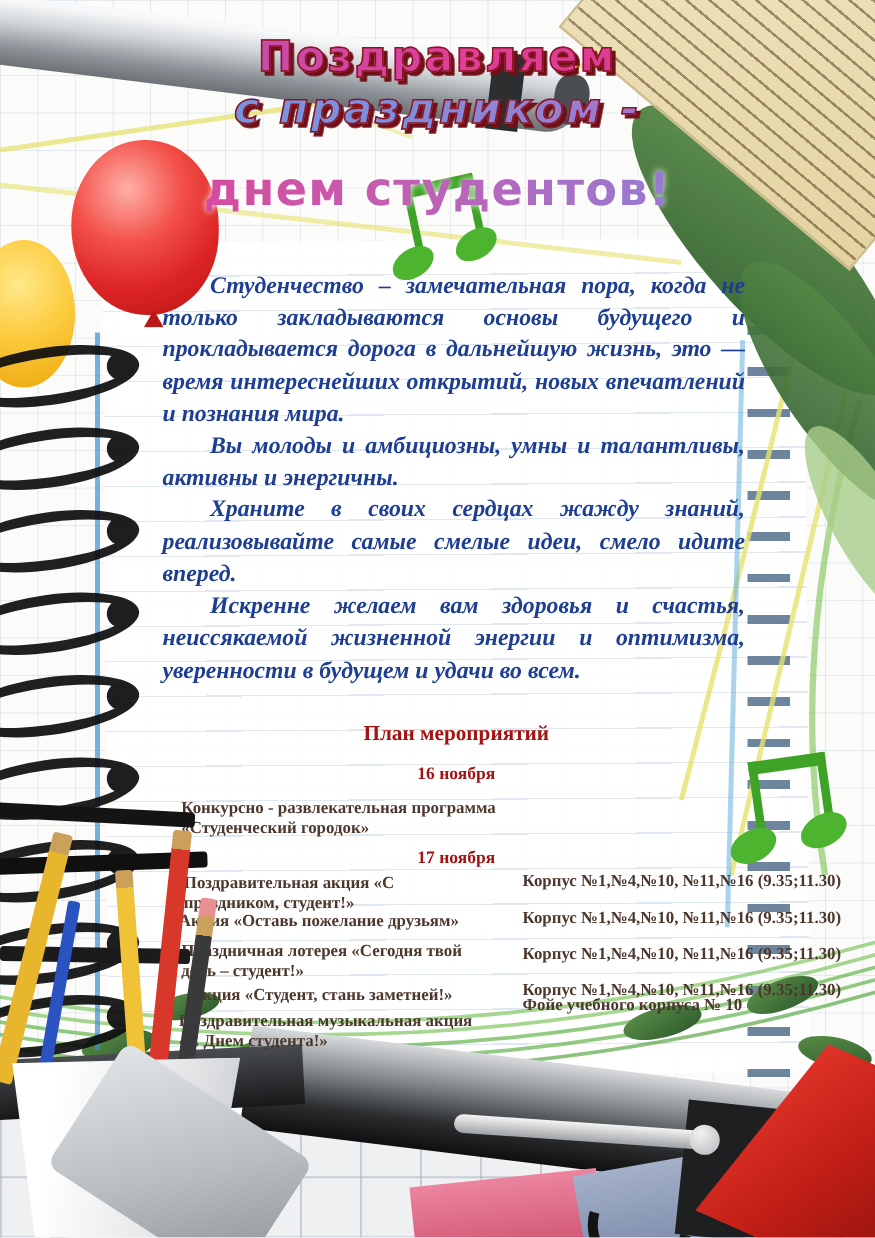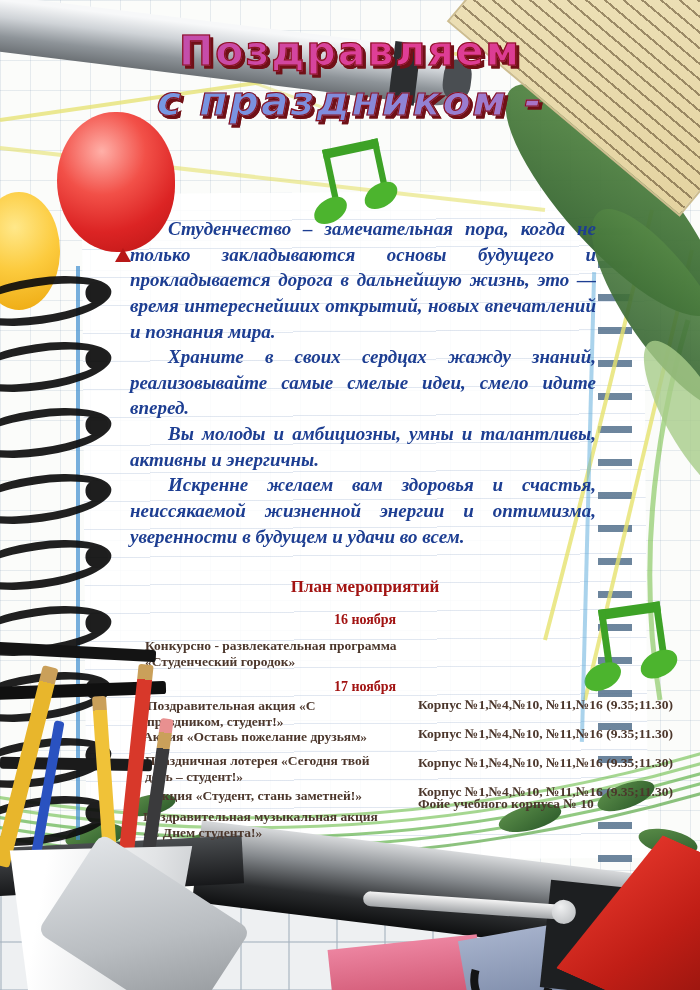--- a/index.html
+++ b/index.html
@@ -81,21 +81,21 @@
   .pc3{left:128px;top:664px;width:15px;height:205px;transform:rotate(6deg);
     background:linear-gradient(#caa05a 0 15px,#d8382a 15px);}
   .pc4{left:42px;top:720px;width:10px;height:145px;transform:rotate(10deg);background:#2a52c0;}
   .pc5{left:150px;top:718px;width:13px;height:155px;transform:rotate(8deg);
     background:linear-gradient(#e89090 0 14px,#caa05a 14px 30px,#3a3a3c 30px);}
   .pb1{left:-6px;top:646px;width:162px;height:12px;transform:rotate(3deg);background:#141414;}
   .pb2{left:-6px;top:684px;width:172px;height:13px;transform:rotate(-2deg);background:#101010;}
   .pb3{left:0;top:758px;width:152px;height:12px;transform:rotate(1deg);background:#1b1b1b;}
   
   .title1{left:20px;top:26px;width:660px;text-align:center;z-index:50;
-    font-family:"DejaVu Sans",sans-serif;font-weight:800;font-size:41px;line-height:1.22;letter-spacing:2px;
+    font-family:"DejaVu Sans",sans-serif;font-weight:800;font-size:34px;line-height:1.22;letter-spacing:2px;
     filter:drop-shadow(3px 3px 0 #701016);}
   .title1 .l1{background:linear-gradient(90deg,#8a7ad2 0%,#c050ae 22%,#e03e96 55%,#d63a90 100%);
     -webkit-background-clip:text;background-clip:text;color:transparent;-webkit-text-stroke:1.2px #8a1420;}
   .title1 .l2{background:linear-gradient(90deg,#6f9fe6 0%,#7e8ede 45%,#a874c8 78%,#cc55a0 100%);
     -webkit-background-clip:text;background-clip:text;color:transparent;font-style:italic;-webkit-text-stroke:1.2px #8a1420;}
   .title2{left:20px;top:128px;width:660px;text-align:center;z-index:50;
     font-family:"DejaVu Sans",sans-serif;font-weight:800;font-size:37px;line-height:1.28;letter-spacing:1px;
     filter:drop-shadow(0 0 3px rgba(255,255,255,.95));}
   .title2 .l3{background:linear-gradient(90deg,#e0409a 0%,#a276cc 45%,#7b8fe0 80%,#6f9ae8 100%);
     -webkit-background-clip:text;background-clip:text;color:transparent;}
@@ -213,26 +213,27 @@
   <div class="abs stylus"></div>
   <div class="abs hook"></div>
   <div class="abs pages"></div>
   <div class="abs book-red"></div>
 
   <div class="abs title1">
     <div class="l1">Поздравляем</div>
     <div class="l2">с праздником -</div>
   </div>
   <div class="abs title2">
+    <div class="l4">днем студентов!</div>
   </div>
 
   <div class="abs body-text">
     <p>Студенчество – замечательная пора, когда не только закладываются основы будущего и прокладывается дорога в дальнейшую жизнь, это — время интереснейших открытий, новых впечатлений и познания мира.</p>
+    <p>Вы молоды и амбициозны, умны и талантливы, активны и энергичны.</p>
     <p>Храните в своих сердцах жажду знаний, реализовывайте самые смелые идеи, смело идите вперед.</p>
-    <p>Вы молоды и амбициозны, умны и талантливы, активны и энергичны.</p>
     <p>Искренне желаем вам здоровья и счастья, неиссякаемой жизненной энергии и оптимизма, уверенности в будущем и удачи во всем.</p>
   </div>
 
   <div class="abs sch-h">План мероприятий</div>
   <div class="abs sch-date" style="top:612px">16 ноября</div>
 
   <div class="abs ev" style="left:145px;top:638px;width:272px">Конкурсно - развлекательная программа «Студенческий городок»</div>
 
   <div class="abs sch-date" style="top:679px">17 ноября</div>
 

